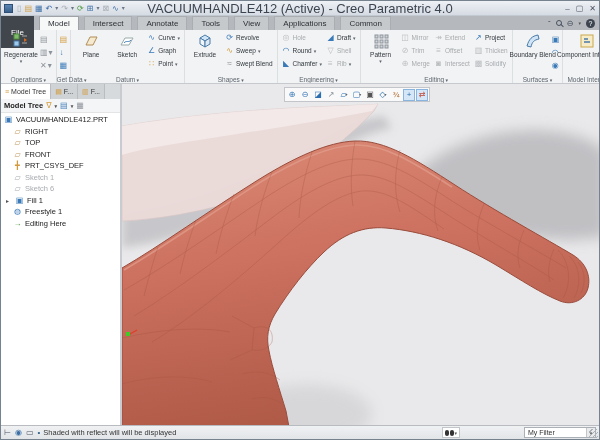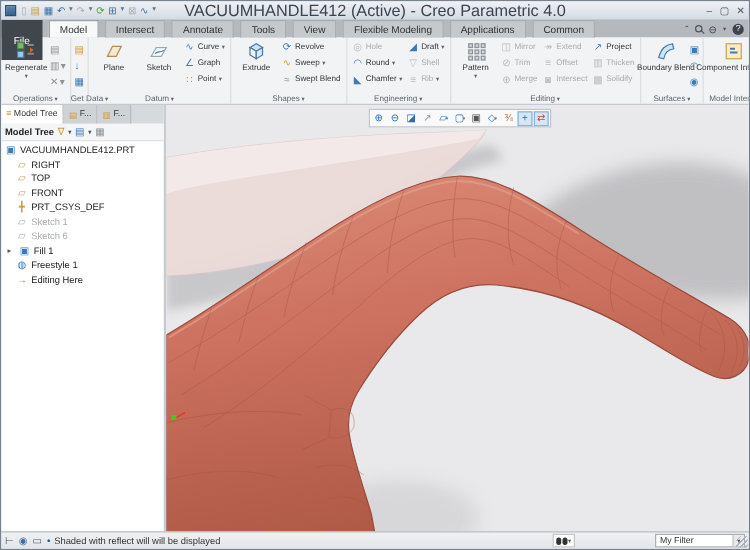--- a/index.html
+++ b/index.html
@@ -40,21 +40,21 @@
   .sbtn{height:13px;display:flex;align-items:center;font-size:6.5px;color:#30363c;gap:2px;padding:0 2px;}
   .sbtn .si{font-size:8px;line-height:8px;width:9px;text-align:center;}
   .sbtn .dd{font-size:5px;color:#5d656e;}
   .sbtn.dis{color:#a7abaf;}
   .sbtn.dis .si{color:#b9bcbf !important;}
   .si.blue{color:#3a7ab8}.si.tan{color:#c19a5f}.si.gray{color:#8d939a}.si.green{color:#4c9a3c}.si.orange{color:#d29a3a}
   .minicol{display:flex;flex-direction:column;gap:1px;padding-top:2px;}
   .mini{height:12px;display:flex;align-items:center;font-size:8px;gap:1px;padding:0 1px;}
   
   .work{position:absolute;top:83px;left:0;right:0;bottom:14px;display:flex;}
-  .panel{width:132px;background:#fff;border-right:2px solid #c8ccd0;display:flex;flex-direction:column;flex:none;}
+  .panel{width:121px;background:#fff;border-right:2px solid #c8ccd0;display:flex;flex-direction:column;flex:none;}
   .ptabs{height:15px;background:#d7dadd;display:flex;align-items:stretch;font-size:7px;color:#333;flex:none;}
   .ptab{display:flex;align-items:center;gap:2px;padding:0 4px;border-right:1px solid #b9bdc1;background:#cfd3d6;}
   .ptab.active{background:#fff;}
   .pheader{height:14px;display:flex;align-items:center;font-size:7.5px;font-weight:bold;color:#222;
     padding:0 3px;gap:3px;background:#f4f5f6;border-bottom:1px solid #e2e4e6;flex:none;}
   .pheader .hic{font-weight:normal;font-size:8px;}
   .tree{flex:1;overflow:hidden;font-size:7.5px;color:#222;padding-top:1px;}
   .trow{height:11.5px;display:flex;align-items:center;gap:3px;padding-left:12px;}
   .trow.root{padding-left:3px;}
   .trow .tic{font-size:8px;width:9px;text-align:center;flex:none;}
@@ -112,21 +112,20 @@
     </span>
   </div>
 
   <div class="tabrow">
     <span class="filetab">File</span>
     <span class="rtab active">Model</span>
     <span class="rtab">Intersect</span>
     <span class="rtab">Annotate</span>
     <span class="rtab">Tools</span>
     <span class="rtab">View</span>
-    <span class="rtab">Flexible Modeling</span>
     <span class="rtab">Applications</span>
     <span class="rtab">Common</span>
     <span class="tabicons">
       <span>ˆ</span>
       <span class="mag"></span>
       <span>⊖</span>
         <span class="dd2">▾</span>
       <span class="helpcircle">?</span>
     </span>
   </div>

